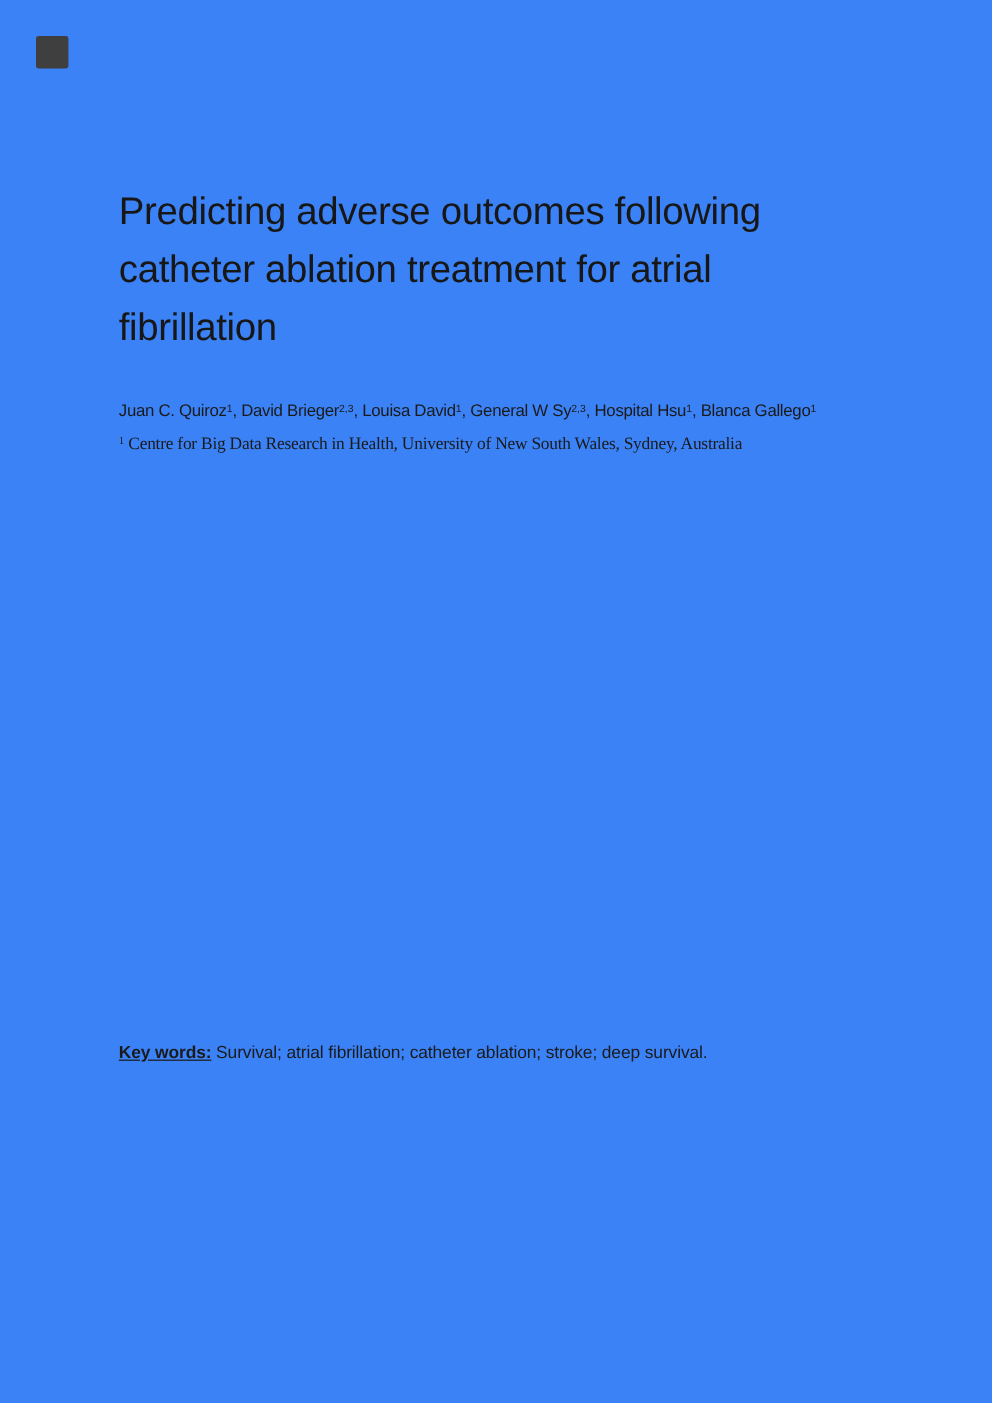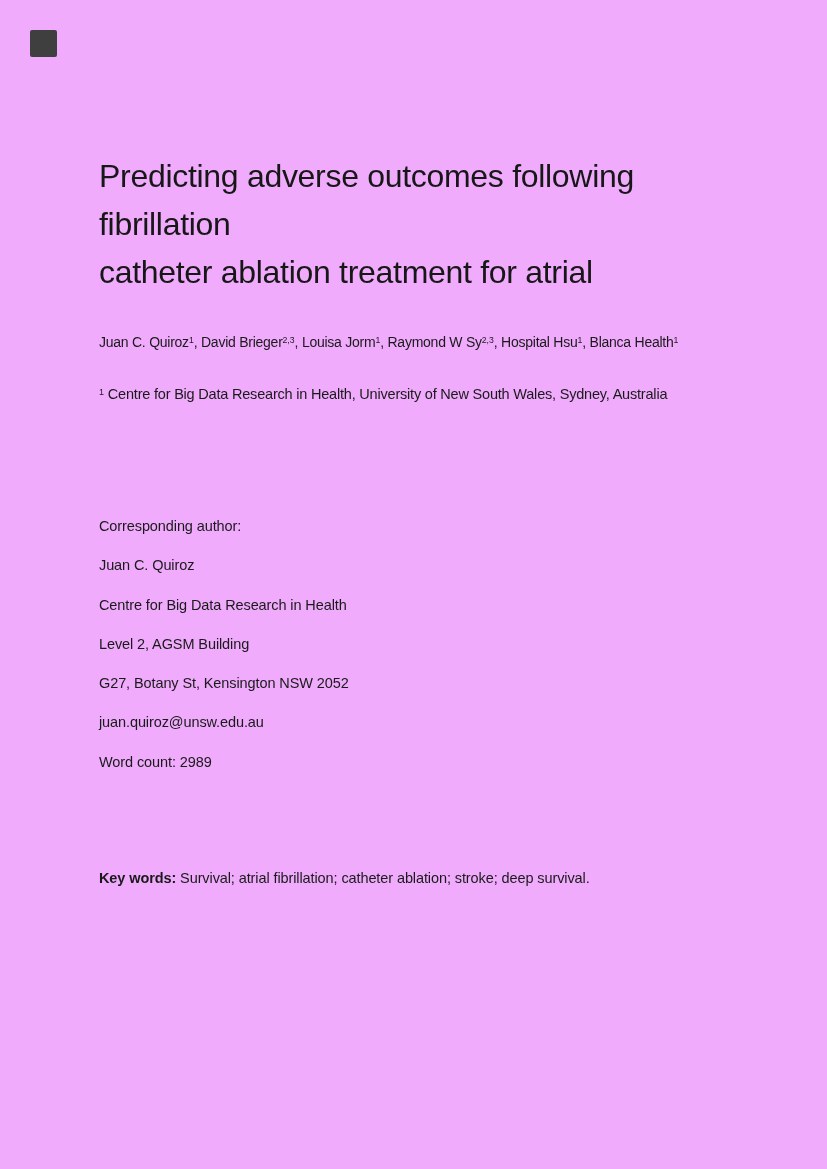--- a/index.html
+++ b/index.html
@@ -4,21 +4,21 @@
 <style>
   html, body {
     margin: 0;
     padding: 0;
     background: #ffffff;
   }
   .page {
     position: relative;
     width: 827px;
     height: 1169px;
-    background: #f0abfc;
+    background: #3b82f6;
     overflow: hidden;
     font-family: "Liberation Sans", sans-serif;
     color: #1a1a1a;
   }
   .corner-marker {
     position: absolute;
     left: 30px;
     top: 30px;
     width: 27px;
     height: 27px;
@@ -46,21 +46,22 @@
     top: 334px;
     margin: 0;
     font-size: 14px;
     line-height: 17px;
     letter-spacing: -0.25px;
     white-space: nowrap;
   }
   .affiliations {
     position: absolute;
     left: 99px;
-    top: 384px;
+    top: 360px;
+    font-family: Liberation Serif, serif;
   }
   .affiliation {
     margin: 0 0 11px 0;
     font-size: 14.5px;
     line-height: 20px;
     letter-spacing: -0.2px;
     white-space: nowrap;
   }
   .corresponding {
     position: absolute;
@@ -87,46 +88,38 @@
   sup {
     font-size: 0.62em;
     line-height: 0;
     position: relative;
     top: -0.45em;
     vertical-align: baseline;
     letter-spacing: 0;
   }
   b {
     font-weight: 700;
+    text-decoration: underline;
   }
 </style>
 </head>
 <body>
 
 <div class="page">
 
   <div class="corner-marker"></div>
 
   <h1 class="title">
     <span class="title-line">Predicting adverse outcomes following</span>
+    <span class="title-line">catheter ablation treatment for atrial</span>
     <span class="title-line">fibrillation</span>
-    <span class="title-line">catheter ablation treatment for atrial</span>
   </h1>
 
-  <p class="authors"><span>Juan C. Quiroz</span><sup>1</sup><span>, David Brieger</span><sup>2,3</sup><span>, Louisa Jorm</span><sup>1</sup><span>, Raymond W Sy</span><sup>2,3</sup><span>, Hospital Hsu</span><sup>1</sup><span>, Blanca Health</span><sup>1</sup></p>
+  <p class="authors"><span>Juan C. Quiroz</span><sup>1</sup><span>, David Brieger</span><sup>2,3</sup><span>, Louisa David</span><sup>1</sup><span>, General W Sy</span><sup>2,3</sup><span>, Hospital Hsu</span><sup>1</sup><span>, Blanca Gallego</span><sup>1</sup></p>
 
   <div class="affiliations">
     <p class="affiliation"><sup>1</sup><span> Centre for Big Data Research in Health, University of New South Wales, Sydney, Australia</span></p>
   </div>
 
-  <div class="corresponding">
-    <p>Corresponding author:</p>
-    <p>Juan C. Quiroz</p>
-    <p>Centre for Big Data Research in Health</p>
-    <p>Level 2, AGSM Building</p>
-    <p>G27, Botany St, Kensington NSW 2052</p>
-    <p>juan.quiroz@unsw.edu.au</p>
-    <p>Word count: 2989</p>
-  </div>
 
   <p class="keywords"><b>Key words:</b><span> Survival; atrial fibrillation; catheter ablation; stroke; deep survival.</span></p>
 
 </div>
 
 </body></html>

